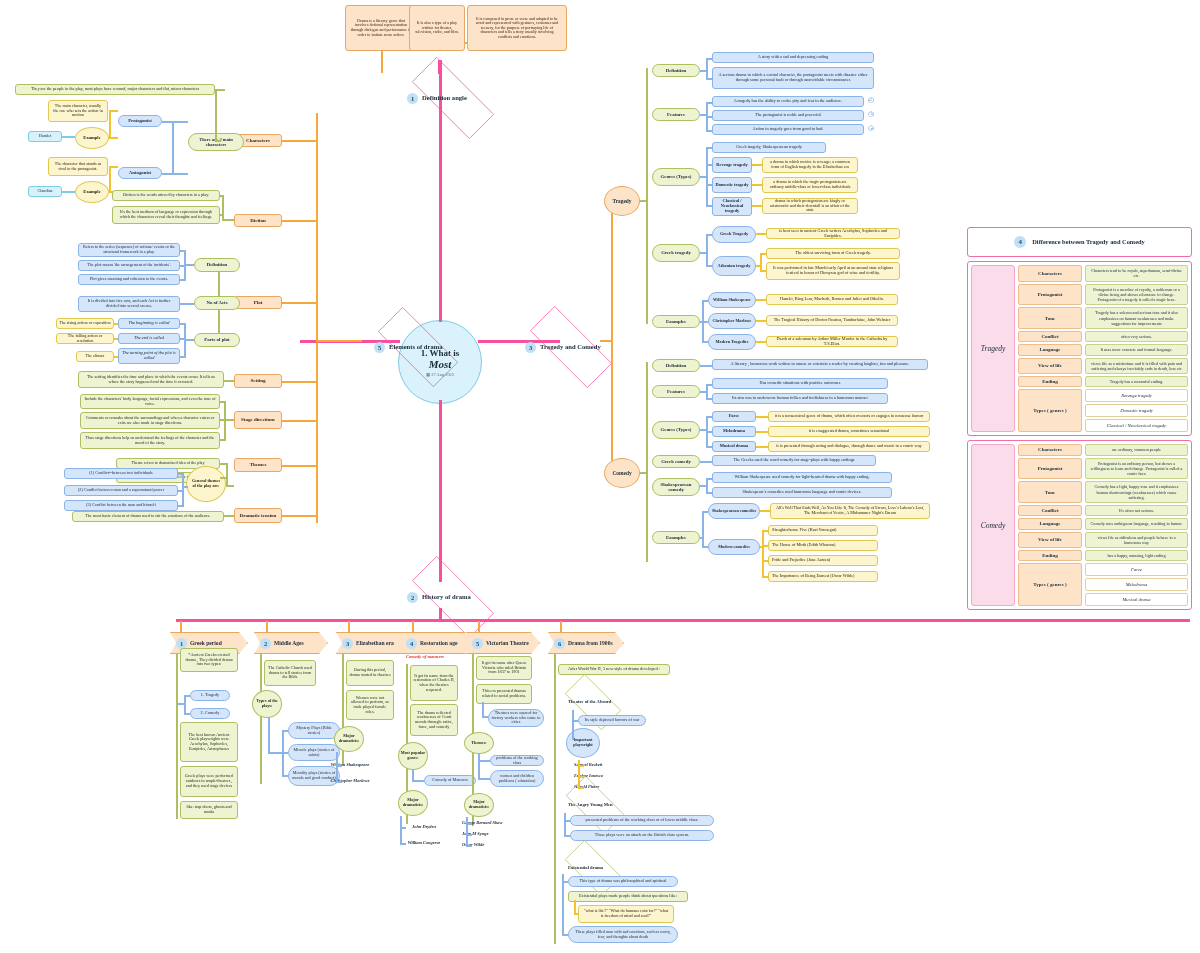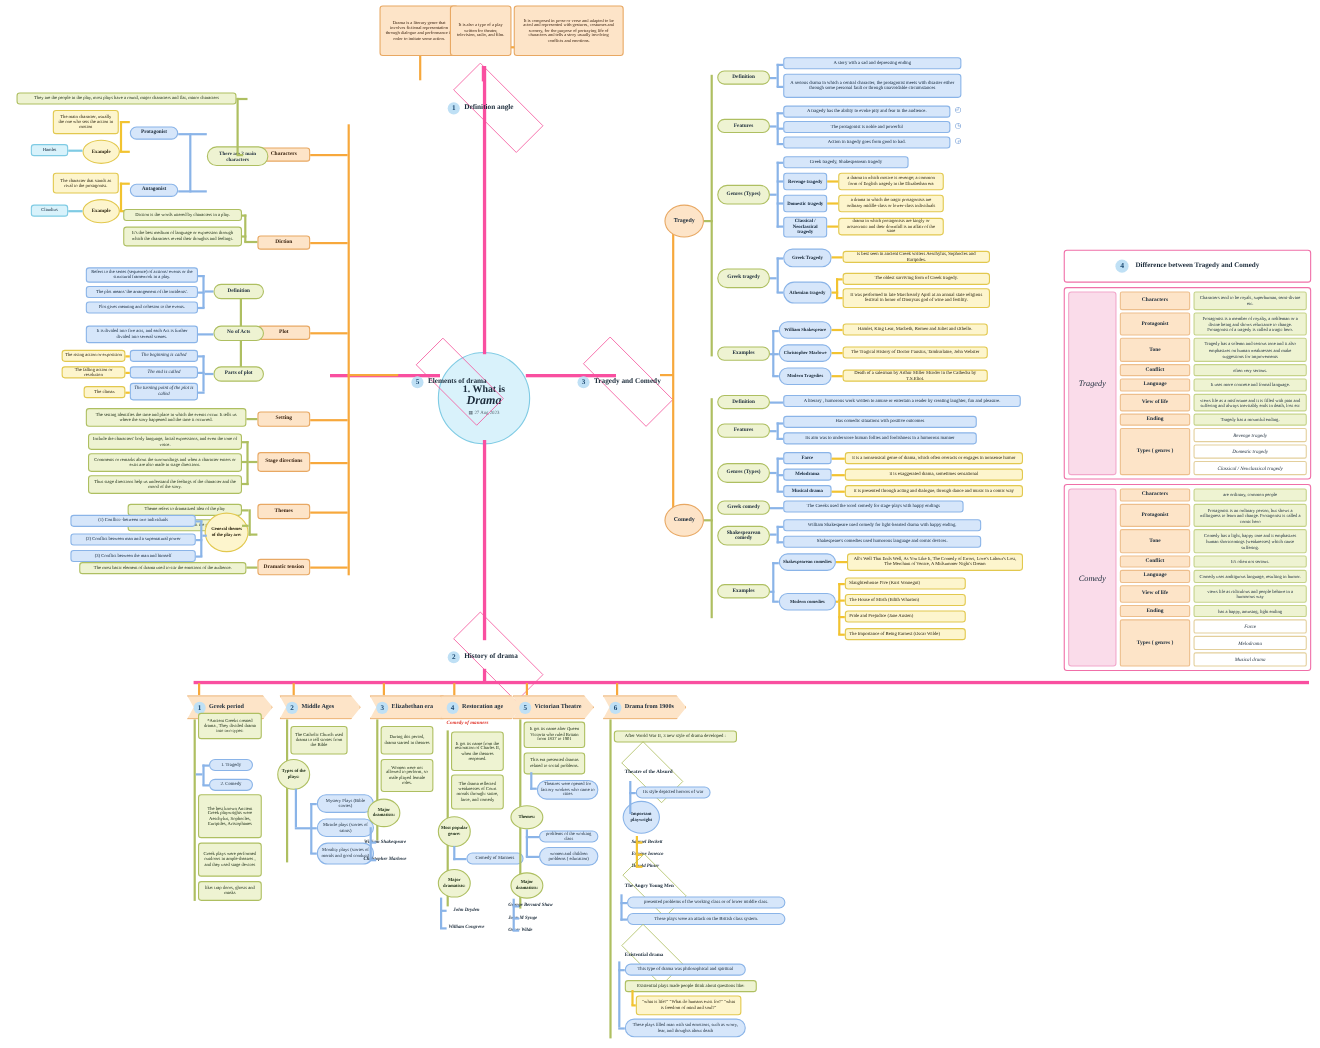--- a/index.html
+++ b/index.html
@@ -74,21 +74,21 @@
   .cmpTypes .ti{background:#fff;border:1px solid #e3cf9c;border-radius:2px;font-size:4.6px;font-style:italic;
      text-align:center;padding:3px 2px;}
 </style>
 </head>
 <body>
 
 <div id="canvas">
 
   <div id="center">
     <div class="t1">1. What is</div>
-    <div class="t2">Drama</div>
+    <div class="t2">Most</div>
     <div class="t3"><span>▦</span> <span>27 Aug 2023</span></div>
   </div>
 
   <div class="ln pk" style="left:439px;top:60px;width:2.5px;height:262px;"></div>
   <div class="ln pk" style="left:439px;top:400px;width:2.5px;height:182px;"></div>
   <div class="ln pk" style="left:300px;top:340px;width:100px;height:2.5px;"></div>
   <div class="ln pk" style="left:478px;top:340px;width:82px;height:2.5px;"></div>
   <div class="ln pk" style="left:176px;top:339px;width:2.5px;height:2.5px;"></div>
 
   <div class="dia" style="left:395px;top:73px;">

